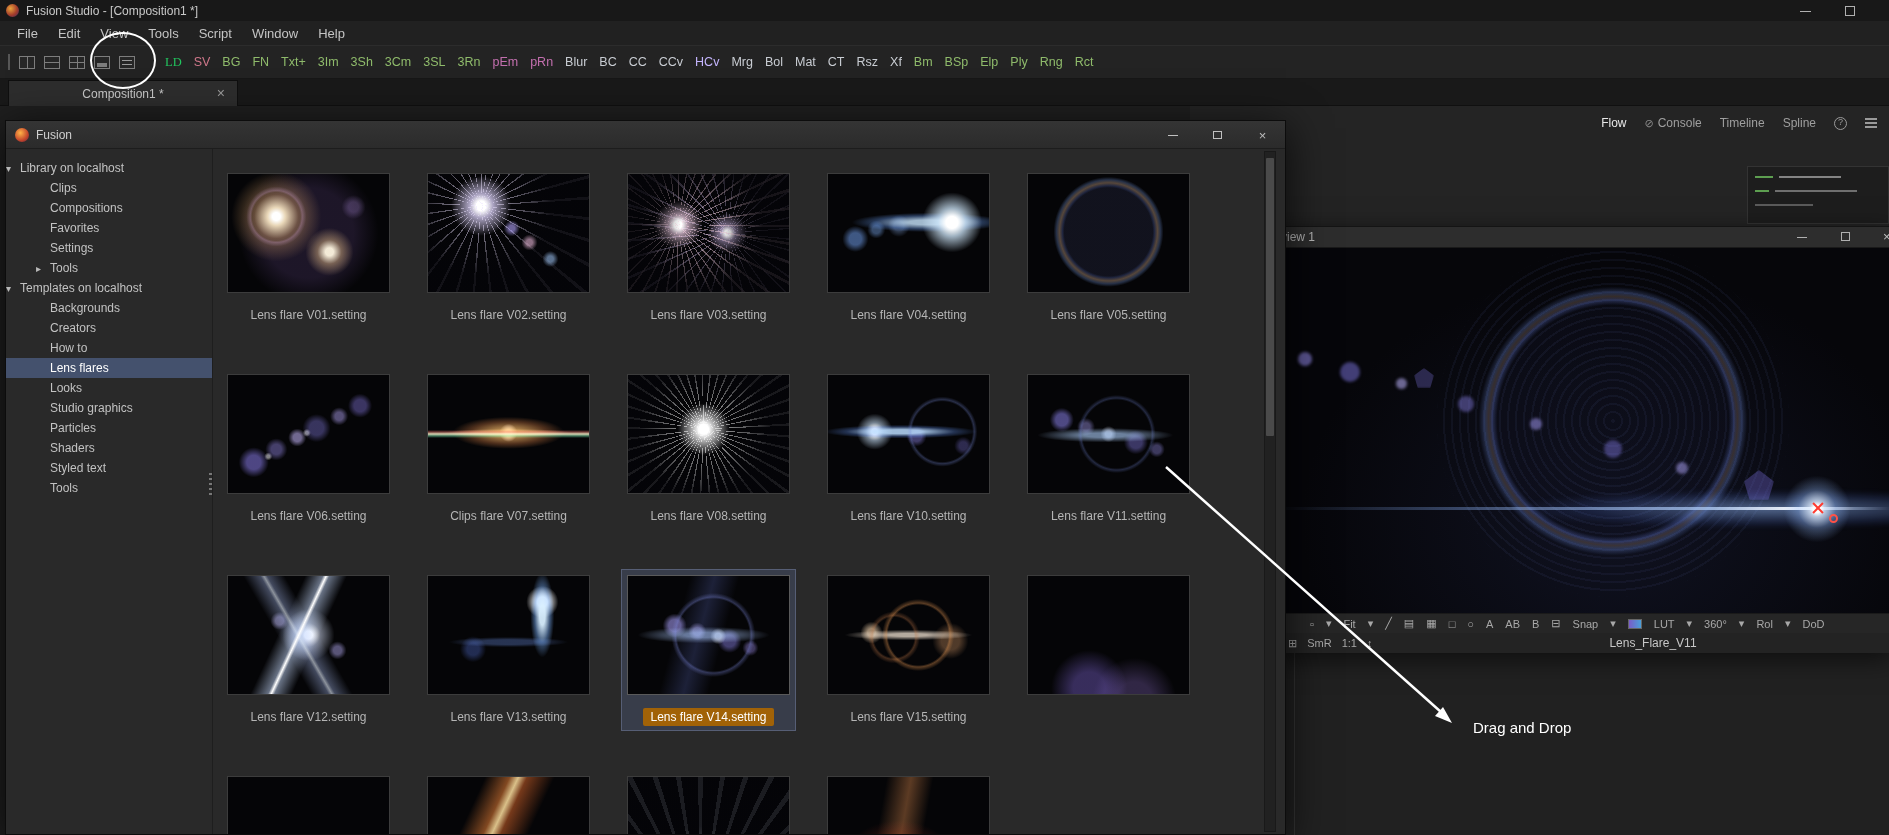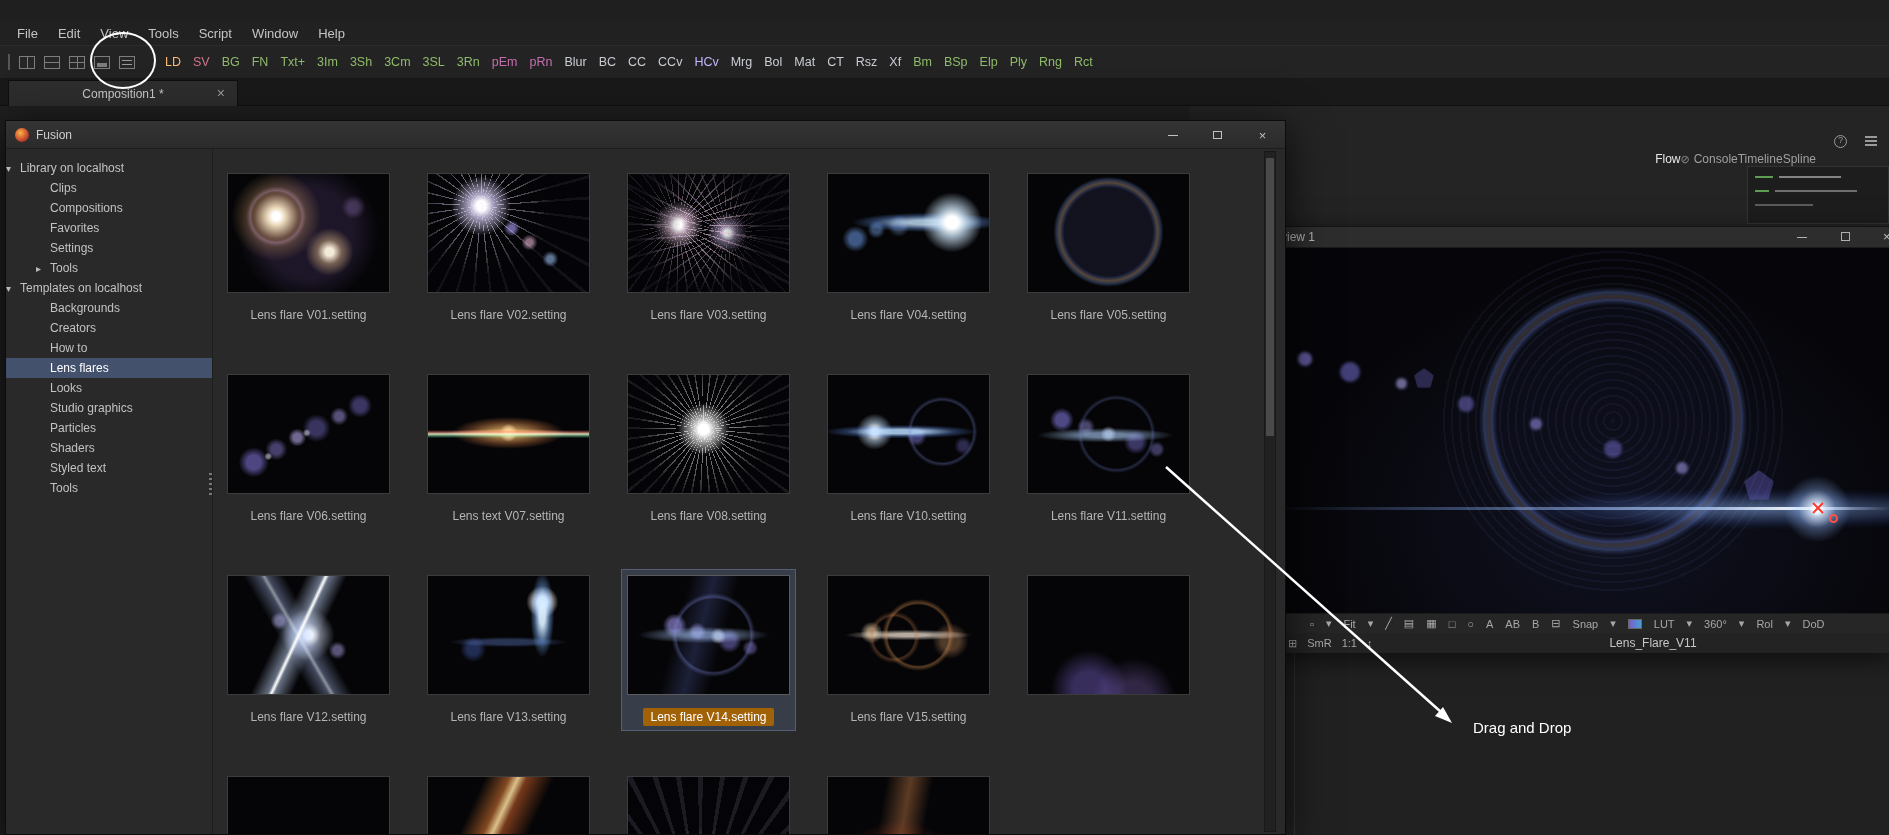--- a/index.html
+++ b/index.html
@@ -40,21 +40,21 @@
   .tabbar{position:absolute;left:0;top:79px;width:100%;height:27px;background:#191919;border-bottom:1px solid #101010;}
   .comp-tab{position:absolute;left:8px;top:1px;width:230px;height:26px;background:#2d2d2d;
     border:1px solid #0f0f0f;border-bottom:none;color:#c8c8c8;font-size:12px;
     display:flex;align-items:center;justify-content:center;}
   .tab-close{position:absolute;right:12px;top:4px;color:#9a9a9a;font-size:14px;line-height:16px;}
 
   
   .right-bg{position:absolute;left:1190px;top:106px;right:0;bottom:0;background:#242424;z-index:1;}
   .panel-tabs{position:absolute;right:12px;top:116px;display:flex;align-items:center;gap:18px;
     color:#9f9f9f;font-size:12px;z-index:5;}
-  .ptabs{display:flex;align-items:center;margin-top:36px;}
+  .ptabs{display:flex;align-items:center;gap:18px;}
   .ptab{display:flex;align-items:center;gap:4px;}
   .ptab.active{color:#e8e8e8;}
   .ptab .pre{font-style:normal;color:#8a8a8a;font-size:11px;}
   .ptab .pre:empty{display:none;}
   .info-icon{width:13px;height:13px;border:1px solid #9a9a9a;border-radius:50%;position:relative;}
   .info-icon::before{content:"?";position:absolute;left:3px;top:-1px;font-size:9px;color:#9a9a9a;}
   .menu-icon{width:12px;height:10px;border-top:2px solid #9a9a9a;border-bottom:2px solid #9a9a9a;position:relative;}
   .menu-icon::before{content:"";position:absolute;left:0;top:2px;width:100%;height:2px;background:#9a9a9a;}
   .mini-spline{position:absolute;left:1747px;top:166px;width:142px;height:58px;background:#1d1d1d;
     border:1px solid #333;z-index:5;}
@@ -177,20 +177,26 @@
   .annot-circle{position:absolute;left:90px;top:32px;width:66px;height:57px;border:2px solid #ffffff;
     border-radius:50%;z-index:110;pointer-events:none;}
   .annot-svg{position:absolute;left:0;top:0;z-index:105;pointer-events:none;}
   .annot-text{position:absolute;left:1473px;top:719px;color:#ffffff;font-size:15px;z-index:110;}
 </style>
 </head>
 <body>
 
 <div id="stage">
 
+  <div class="titlebar">
+    <span class="app-icon"></span>
+    <span>Fusion Studio - [Composition1 *]</span>
+    <span class="main-min"></span>
+    <span class="main-max"></span>
+  </div>
 
   <div class="menubar">
 
       <span class="menu-item">File</span>
 
       <span class="menu-item">Edit</span>
 
       <span class="menu-item">View</span>
 
       <span class="menu-item">Tools</span>
@@ -206,21 +212,21 @@
     <div class="tb-left">
       <span class="tb-sep"></span>
       <span class="tb-ic ic1"></span>
       <span class="tb-ic ic2"></span>
       <span class="tb-ic ic3"></span>
       <span class="tb-ic ic4"></span>
       <span class="tb-ic ic5"></span>
     </div>
     <div class="tb-tools">
 
-        <span class="tool-btn" style="color: #fdba74;">LD</span>
+        <span class="tool-btn" style="color: #22c55e; font-family: Liberation Serif, serif;">LD</span>
 
         <span class="tool-btn" style="color: rgb(205, 118, 137);">SV</span>
 
         <span class="tool-btn" style="color: rgb(143, 187, 107);">BG</span>
 
         <span class="tool-btn" style="color: rgb(143, 187, 107); text-align: center;">FN</span>
 
         <span class="tool-btn" style="color: rgb(143, 187, 107);">Txt+</span>
 
         <span class="tool-btn" style="color: rgb(143, 187, 107);">3Im</span>
@@ -533,21 +539,21 @@
         <div class="cell">
           <div class="thumb f06"></div>
           <div class="lbl-wrap">
             <span class="lbl">Lens flare V06.setting</span>
           </div>
         </div>
 
         <div class="cell">
           <div class="thumb f07"></div>
           <div class="lbl-wrap">
-            <span class="lbl">Lens text V07.setting</span>
+            <span class="lbl">Clips flare V07.setting</span>
           </div>
         </div>
 
         <div class="cell">
           <div class="thumb f08"></div>
           <div class="lbl-wrap">
             <span class="lbl">Lens flare V08.setting</span>
           </div>
         </div>
 

